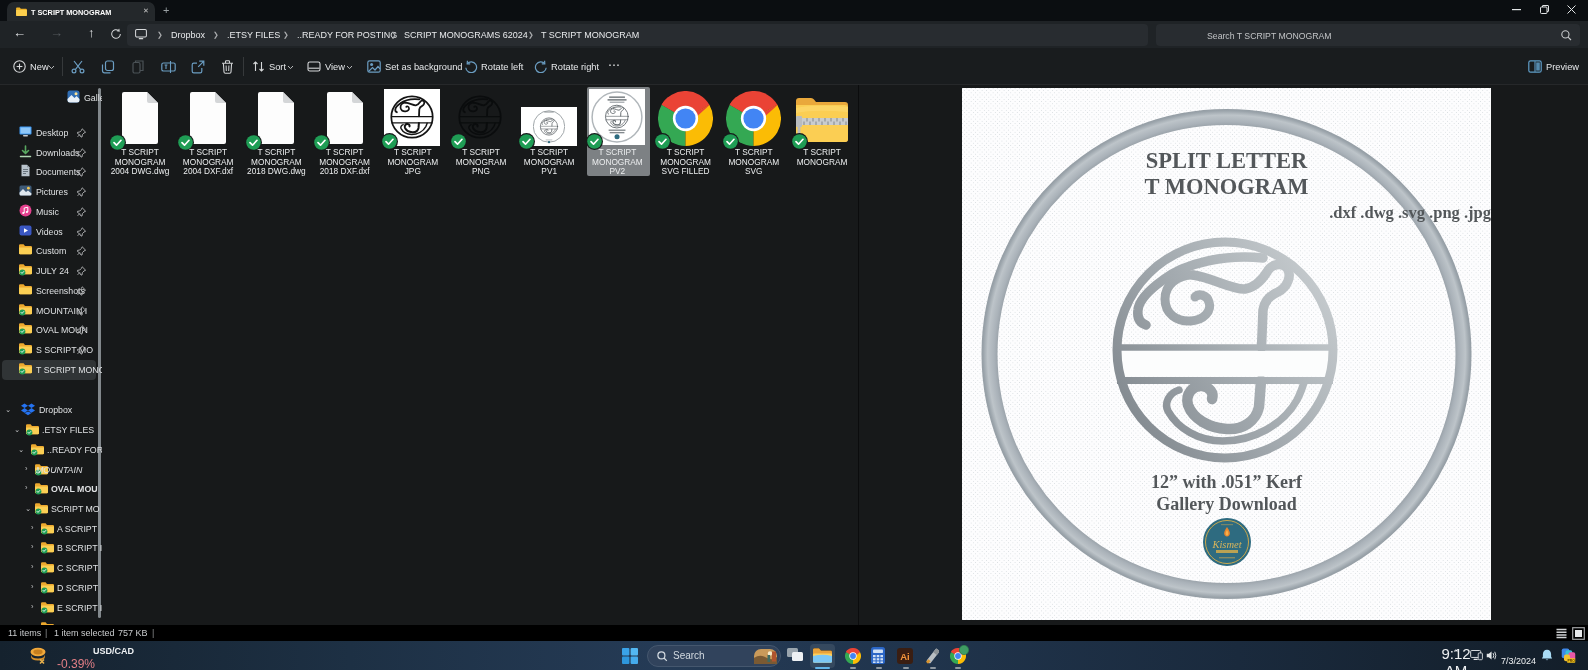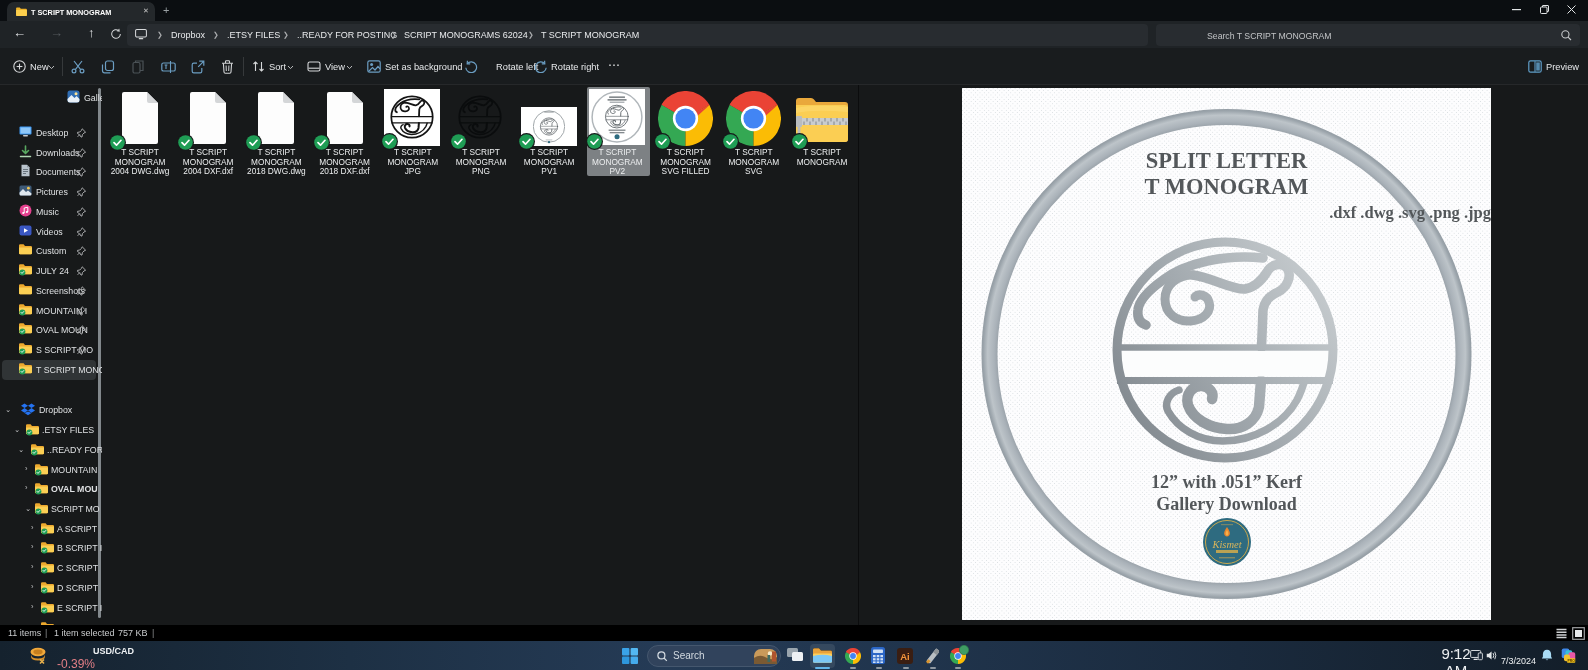--- a/index.html
+++ b/index.html
@@ -227,21 +227,21 @@
       <rect x="0.8" y="0.8" width="12.4" height="11.4" rx="1.8" fill="none" stroke="#6b9dc2" stroke-width="1.2"></rect>
       <circle cx="4.6" cy="4.4" r="1.5" fill="#6b9dc2"></circle>
       <path d="M1.5 11.5 L5.5 7.5 L8 10 L11 6.5 L13 8.8" fill="none" stroke="#6b9dc2" stroke-width="1.2"></path>
     </svg>
     <span class="cl" style="left:385px;">Set as background</span>
 
     <svg class="cic" style="left:464px;" width="14" height="13" viewBox="0 0 14 13">
       <path d="M3.2 3.6 A5.4 5.4 0 1 1 1.8 7.8" fill="none" stroke="#6b9dc2" stroke-width="1.2"></path>
       <path d="M3.4 0.8 L3.2 3.8 L6.2 3.9" fill="none" stroke="#6b9dc2" stroke-width="1.2"></path>
     </svg>
-    <span class="cl" style="left:496px;">Rotate left</span>
+    <span class="cl" style="left:481px;">Rotate left</span>
 
     <svg class="cic" style="left:534px;" width="14" height="13" viewBox="0 0 14 13">
       <path d="M10.8 3.6 A5.4 5.4 0 1 0 12.2 7.8" fill="none" stroke="#6b9dc2" stroke-width="1.2"></path>
       <path d="M10.6 0.8 L10.8 3.8 L7.8 3.9" fill="none" stroke="#6b9dc2" stroke-width="1.2"></path>
     </svg>
     <span class="cl" style="left:551px;">Rotate right</span>
 
     <span class="cl" style="left:608px;top:10px;font-size:12px;letter-spacing:1px;">⋯</span>
 
     <svg class="cic" style="left:1528px;" width="14" height="13" viewBox="0 0 14 13">
@@ -412,21 +412,21 @@
         <svg class="tic" style="left:31px;top:3px;" width="13" height="13" viewBox="0 0 13 13">
             <use href="#folderchk13"></use>
           </svg>
         <span class="lbl" style="left:47px;">..READY FOR</span>
       </div>
       <div class="srow" style="top:375px;">
         <span class="tchev" style="left:25px;top:4px;">›</span>
         <svg class="tic" style="left:35px;top:3px;" width="13" height="13" viewBox="0 0 13 13">
             <use href="#folderchk13"></use>
           </svg>
-        <span class="lbl" style="left:51px;">MOUNTAIN</span>
+        <span class="lbl" style="left:36px;font-style:italic;">MOUNTAIN</span>
       </div>
       <div class="srow" style="top:394px;">
         <span class="tchev" style="left:25px;top:4px;">›</span>
         <svg class="tic" style="left:35px;top:3px;" width="13" height="13" viewBox="0 0 13 13">
             <use href="#folderchk13"></use>
           </svg>
         <span class="lbl" style="left:51px;font-weight:bold;">OVAL MOU</span>
       </div>
       <div class="srow" style="top:414px;">
         <span class="tchev" style="left:25px;top:5px;">⌄</span>

